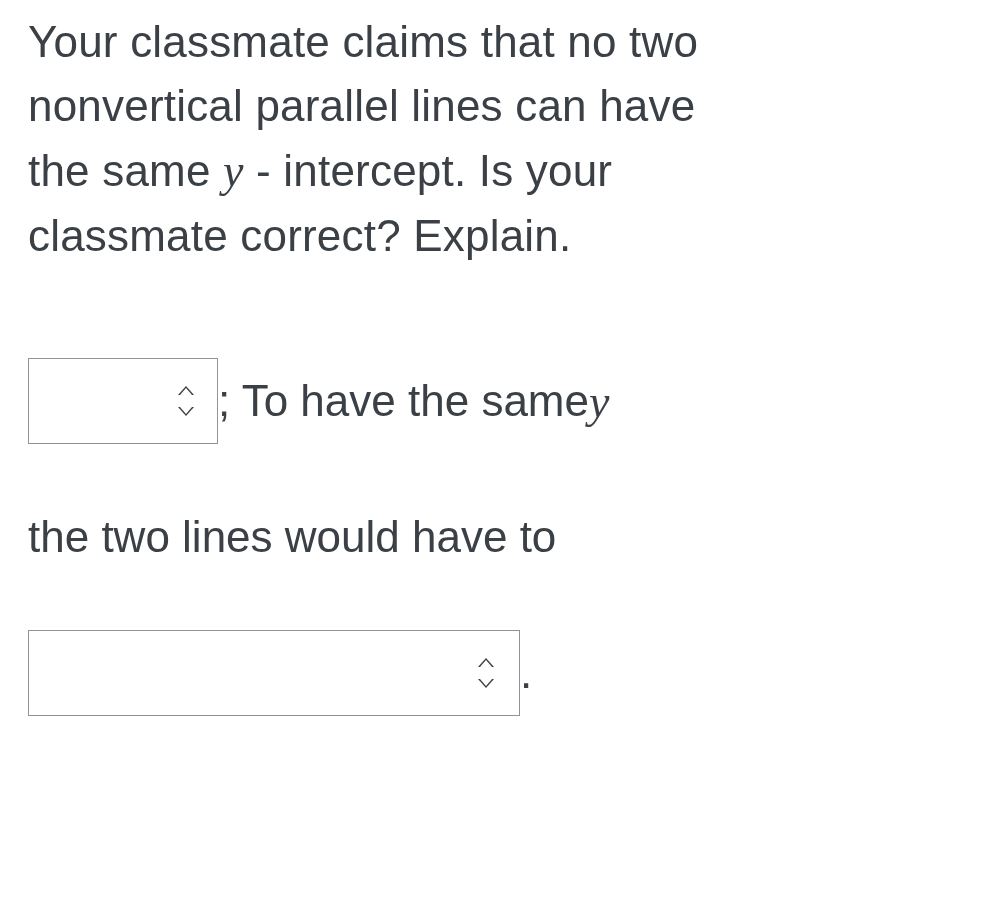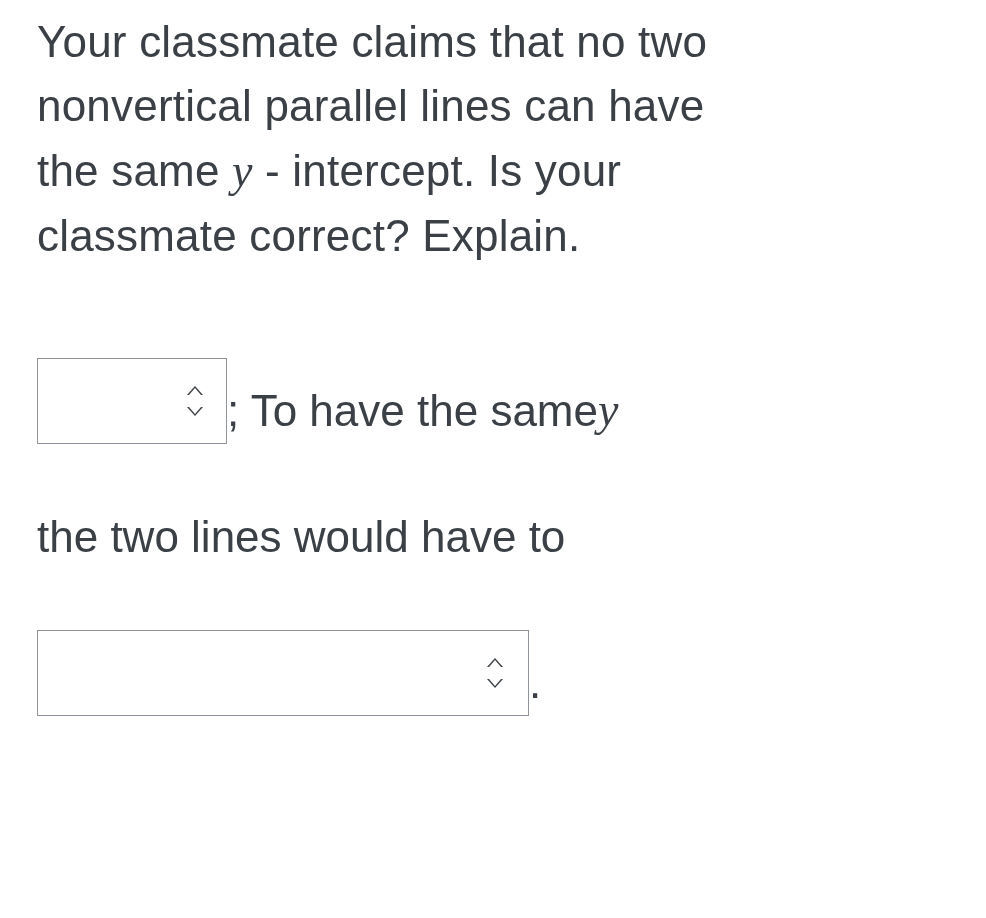--- a/index.html
+++ b/index.html
@@ -6,21 +6,21 @@
     margin: 0;
     padding: 0;
     width: 986px;
     height: 918px;
     background: #ffffff;
     font-family: Arial, Helvetica, sans-serif;
     color: #333a3f;
   }
   .page {
     box-sizing: border-box;
-    padding: 10px 28px 0 37px;
+    padding: 10px 28px 0 28px;
     width: 986px;
   }
   .question {
     font-size: 44px;
     line-height: 1.45;
     color: #3a4045;
     letter-spacing: 0.2px;
     margin-bottom: 90px;
     max-width: 720px;
   }
@@ -29,21 +29,21 @@
     font-style: italic;
     font-size: 46px;
   }
   .answer-area {
     font-size: 44px;
     color: #3a4045;
     line-height: 1.5;
   }
   .answer-line {
     display: flex;
-    align-items: flex-end;
+    align-items: center;
     flex-wrap: wrap;
     row-gap: 28px;
   }
   .answer-line > span {
     white-space: nowrap;
   }
   .answer-area .math-y {
     font-family: "Times New Roman", Times, serif;
     font-style: italic;
     font-size: 46px;

